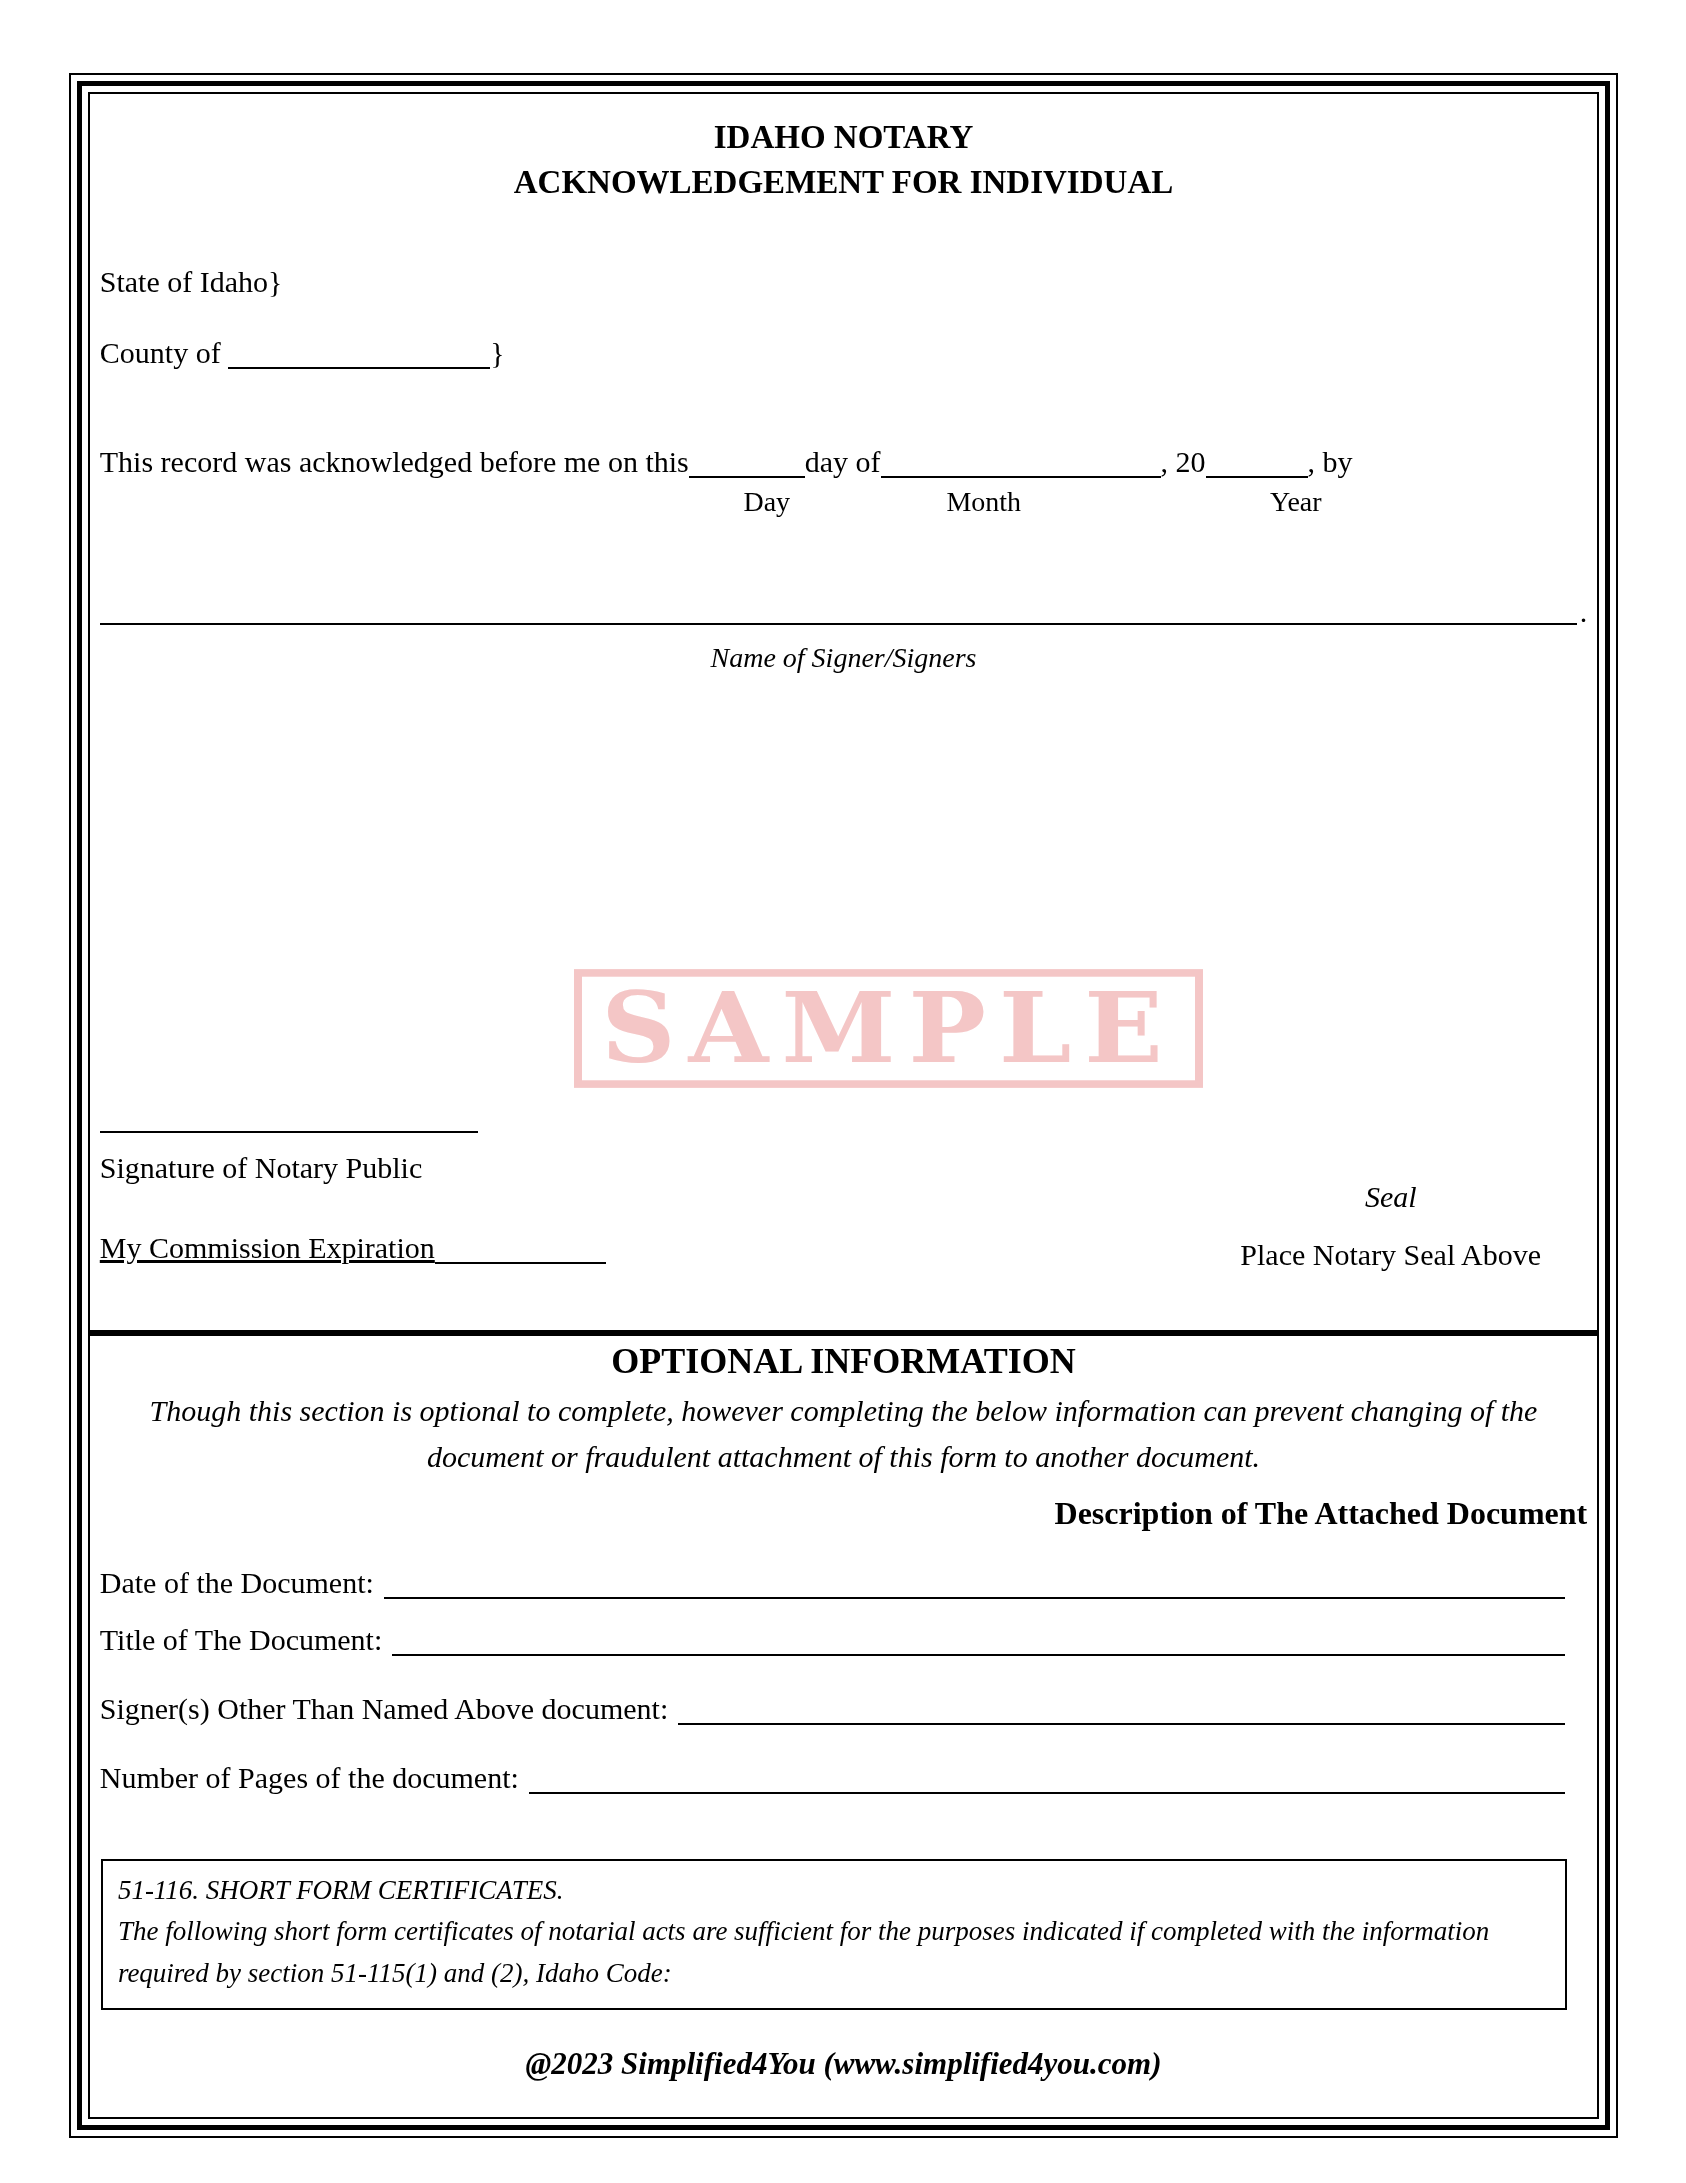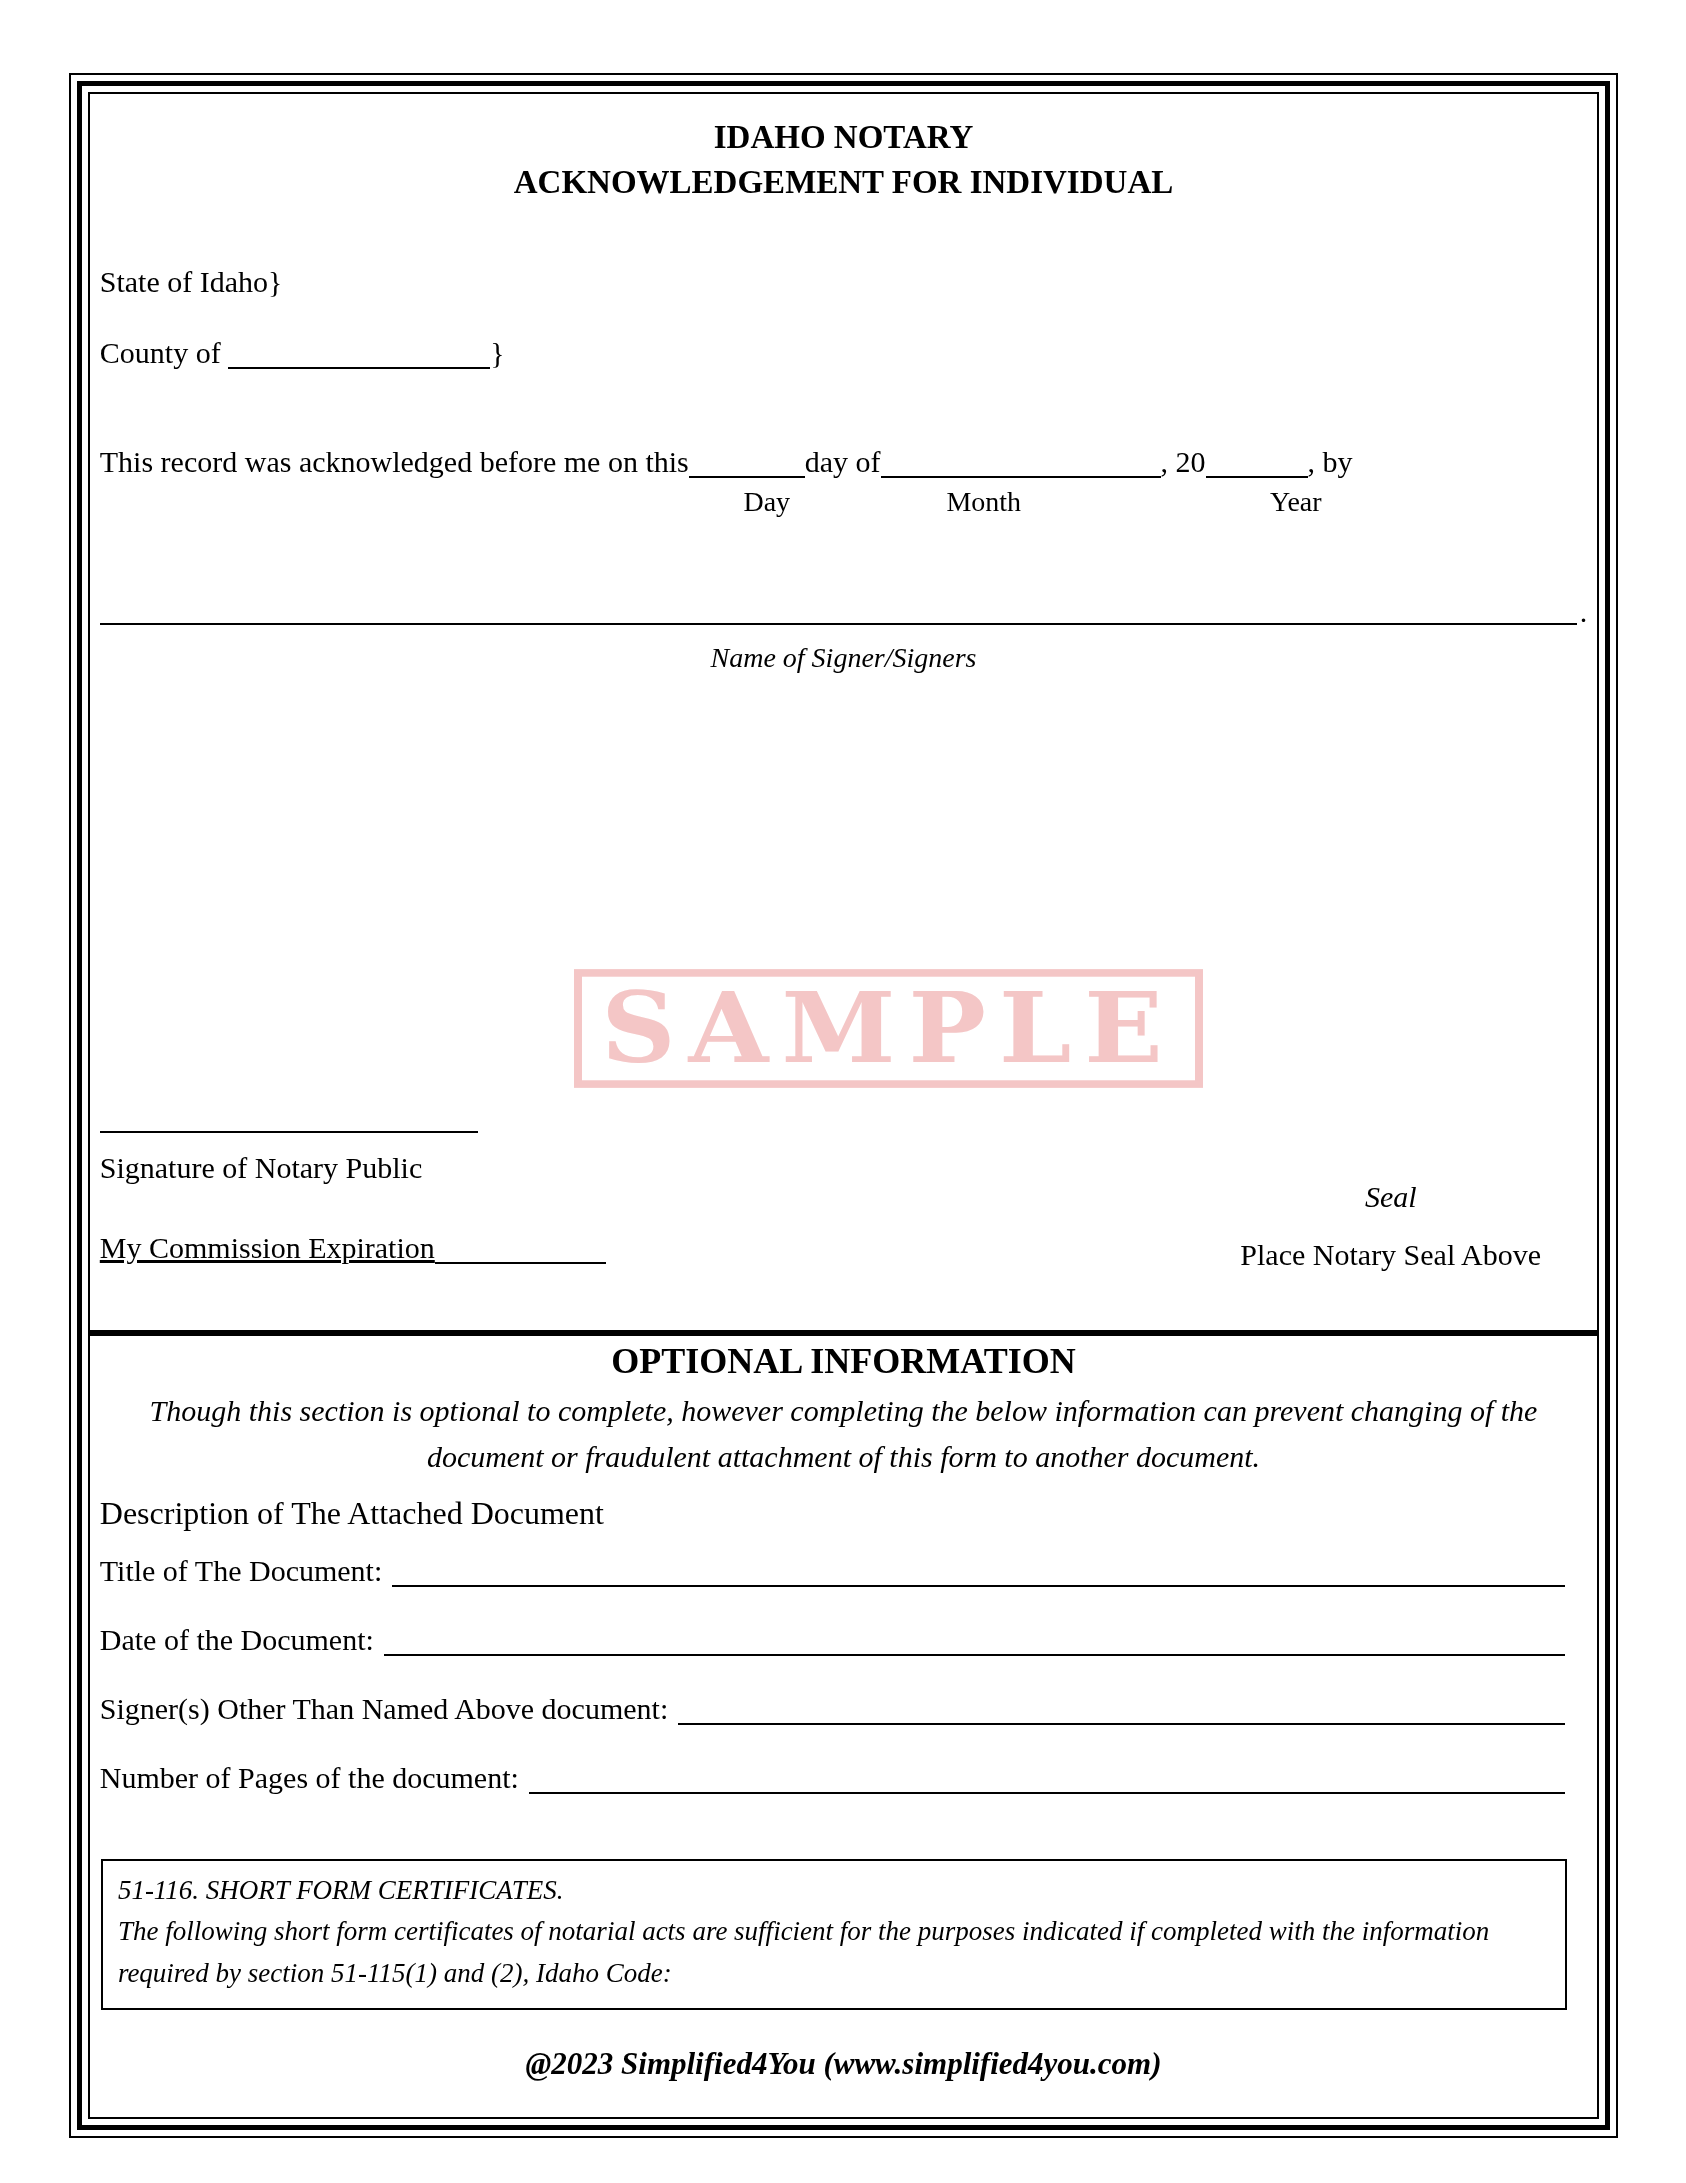--- a/index.html
+++ b/index.html
@@ -94,21 +94,21 @@
   .place-seal-caption { margin-top: 22px; }
 
   .section-divider {
     margin: 64px -10.2px 0 -10.2px;
     height: 5.1px;
     background: #000;
   }
   .optional-heading { margin-top: 4.4px; text-align: center; font-weight: bold; font-size: 36px; }
   .optional-note { margin-top: 4.4px; font-style: italic; line-height: 1.55; text-align: center; }
 
-  .desc-heading { margin-top: 13px; text-align: left; font-weight: normal; font-size: 32px; }
+  .desc-heading { margin-top: 13px; text-align: right; font-weight: bold; font-size: 32px; }
 
   .field-row { display: flex; align-items: flex-end; margin-top: 31px; height: 38px; white-space: nowrap; }
   .field-row.first { margin-top: 19px; }
   .field-row .fill { flex: 1; border-bottom: 2.2px solid #000; height: 0.7px; margin: 0 22px 1.5px 10.2px; }
 
   .statute-box {
     margin: 63px 20.4px 0 1.5px;
     border: 2.9px solid #000;
     padding: 8.7px 14.6px 13px 14.6px;
     font-style: italic;
@@ -168,26 +168,26 @@
             </div>
           </div>
 
           <div class="section-divider"></div>
 
           <div class="optional-heading">OPTIONAL INFORMATION</div>
           <div class="optional-note">Though this section is optional to complete, however completing the below information can prevent changing of the document or fraudulent attachment of this form to another document.</div>
 
           <div class="desc-heading">Description of The Attached Document</div>
 
+          <div class="field-row">
+            <span>Date of the Document:</span>
+            <span class="fill"></span>
+          </div>
           <div class="field-row first">
             <span>Title of The Document:</span>
-            <span class="fill"></span>
-          </div>
-          <div class="field-row">
-            <span>Date of the Document:</span>
             <span class="fill"></span>
           </div>
           <div class="field-row">
             <span>Signer(s) Other Than Named Above document:</span>
             <span class="fill"></span>
           </div>
           <div class="field-row">
             <span>Number of Pages of the document:</span>
             <span class="fill"></span>
           </div>

